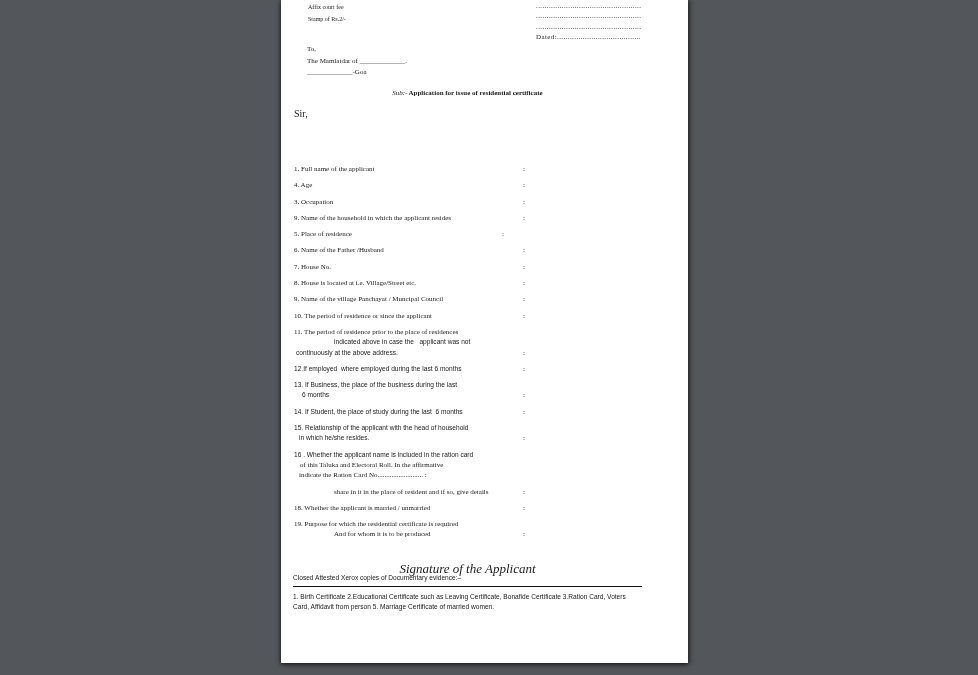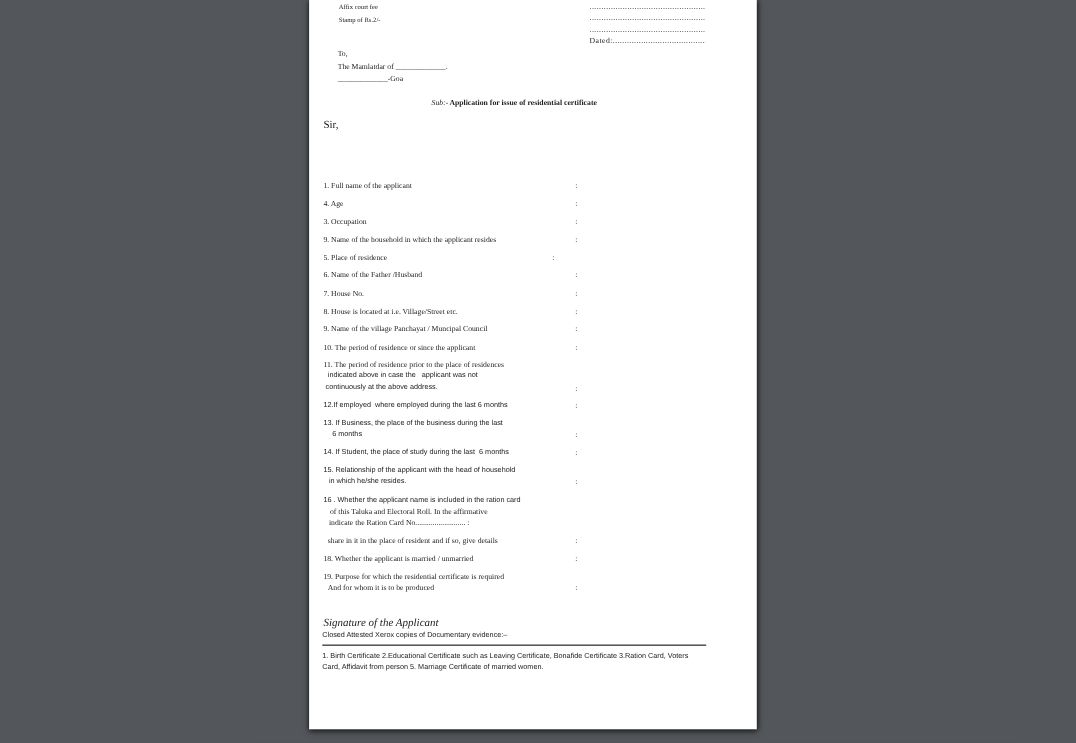--- a/index.html
+++ b/index.html
@@ -22,25 +22,25 @@
   .recipient { left:26px; top:44px; font-size:7px; line-height:11.6px; white-space:nowrap; }
   .subject { left:13px; top:89px; width:347px; text-align:center; font-size:7px; white-space:nowrap; }
   .subject .prefix { font-style:italic; margin-right:1px;text-align:right; }
   .subject .title { font-weight:bold; }
   .salutation { left:13px; top:108px; font-size:10px; }
   .intro { left:13px; top:124px; width:356px; font-size:7px; line-height:12px; white-space:pre-line; text-indent:4px; }
   .items { left:13px; top:164px; width:347px; }
   .item { position:relative; margin-bottom:6px; font-size:7px; line-height:10.3px; }
   .ln { white-space:nowrap; }
   .sans { font-family:"Liberation Sans", sans-serif; font-size:6.6px; }
-  .ind2 { padding-left:2px; } .ind4 { padding-left:4px; } .ind5 { padding-left:5px; }
+  .ind2 { padding-left:2px; } .ind4 { padding-left:4px;margin-left:36px; } .ind5 { padding-left:5px; }
   .ind6 { padding-left:6px; } .ind8 { padding-left:8px; }
   .colon { position:absolute; left:229px; bottom:0; font-size:7px; line-height:10.3px; }
   .colon.near { left:208px; }
-  .signature { left:13px; top:561px; width:347px; text-align:left; font-style:italic; font-size:10px; }
+  .signature { left:13px; top:561px; width:347px; text-align:center; font-style:italic; font-size:13px; }
   .evidence-heading { left:12px; top:574px; font-family:"Liberation Sans", sans-serif; font-size:6.6px; white-space:nowrap; }
   .rule { left:12px; top:585.5px; width:349px; height:1.5px; background:#101010; }
   .note { left:12px; top:592px; width:353px; font-family:"Liberation Sans", sans-serif; font-size:6.6px; line-height:10.3px; white-space:pre-line; }
 </style>
 </head>
 <body>
 
 <div class="paper">
 
   <div class="abs fee-note">

